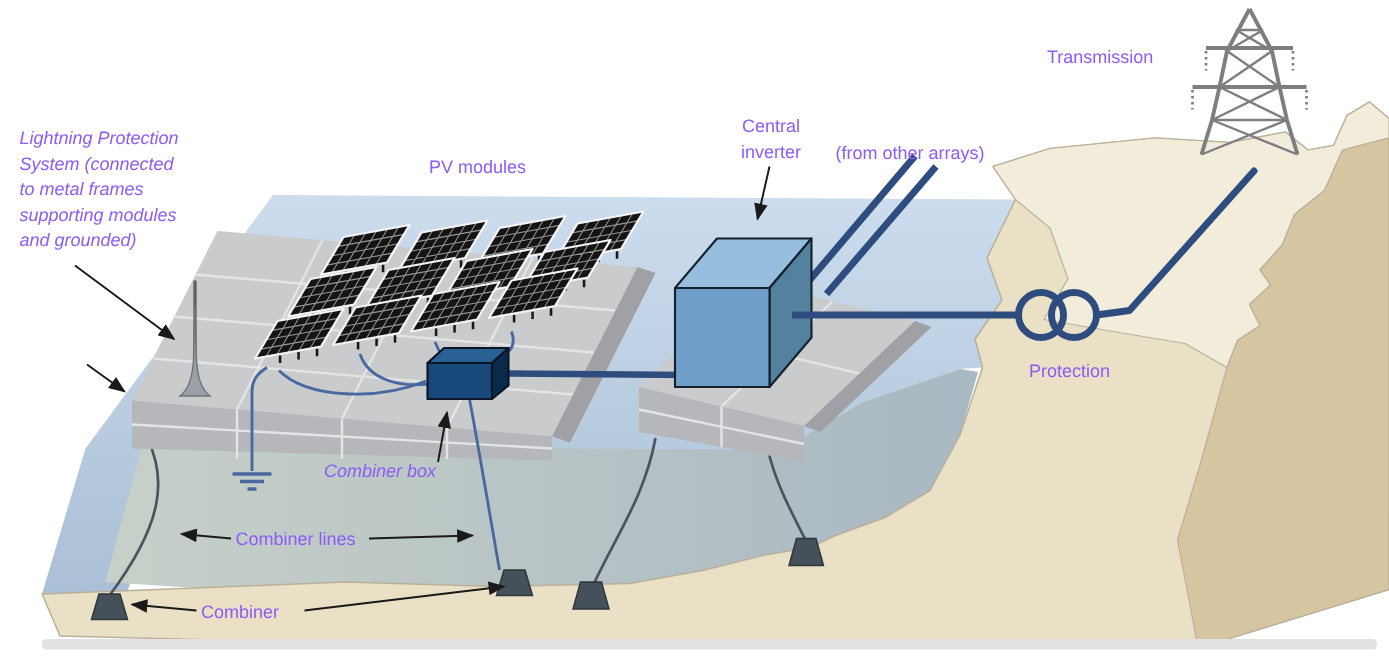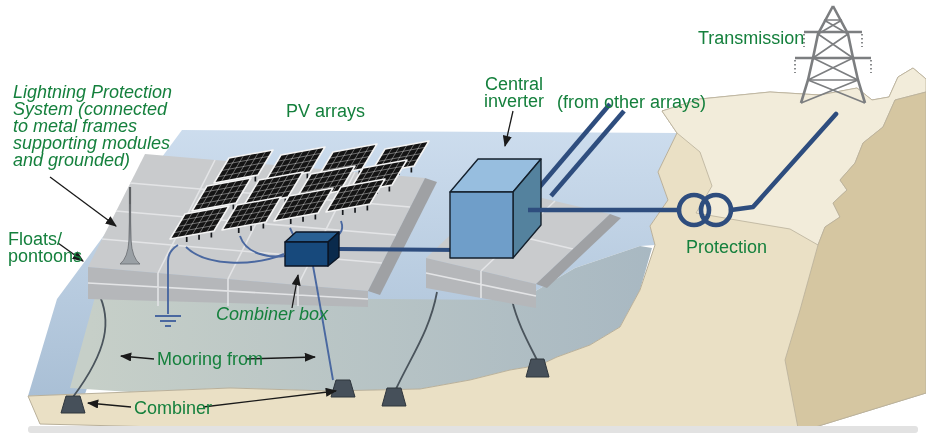--- a/index.html
+++ b/index.html
@@ -1,19 +1,19 @@
 <!DOCTYPE html>
 <html style="--cable_navy: #2e4d7e; --wire_blue: #4a68a0; --mooring: #4a545c; --anchor: #46505a; --water_top: #cdddee; --water_bottom: #a9bfd5; --underwater_left: #c6cfc8; --underwater_right: #a8b8c2; --land_top: #f2ecda; --land_front: #eae0c5; --land_side: #d5c6a1; --land_edge: #b9b09a; --float_top: #c9cbcd; --float_front: #b5b7ba; --float_side: #9fa1a4; --float_seam: #e3e4e6; --panel: #141414; --inverter_front: #6f9ec9; --inverter_top: #97bedf; --inverter_side: #54829e; --combiner_front: #17497c; --combiner_top: #2a6093; --combiner_side: #0a2a4c; --tower: #7c7e80; --bottom_strip: #e2e2e2;"><head>
 <meta charset="utf-8">
 <style>
   html,body{margin:0;padding:0;background:#fff;}
   #stage{position:relative;width:926px;height:443px;background:#fff;overflow:hidden;
          font-family:"Liberation Sans","DejaVu Sans",sans-serif;}
   #scene{position:absolute;left:0;top:0;}
-  .lbl{position:absolute;color:#15803d;font-size:18px;line-height:17px;white-space:pre-line;}
+  .lbl{position:absolute;color:#8b5cf6;font-size:12px;line-height:17px;white-space:pre-line;}
   .lbl.center{text-align:center;}
   
   .water-surface{fill:url(#wgrad);}
   .underwater{fill:url(#ugrad);}
   .land-front{fill:var(--land_front);stroke:var(--land_edge);stroke-width:1;stroke-linejoin:round;}
   .land-top{fill:var(--land_top);stroke:var(--land_edge);stroke-width:0.8;stroke-linejoin:round;}
   .land-side{fill:var(--land_side);stroke:var(--land_edge);stroke-width:0.8;stroke-linejoin:round;}
   .float-top{fill:var(--float_top);}
   .float-front{fill:var(--float_front);}
   .float-side{fill:var(--float_side);}
@@ -229,24 +229,22 @@
       <path class="arrow" marker-end="url(#ah)" d="M131,407 L88,403"></path>
       <path class="arrow" marker-end="url(#ah)" d="M203,407 L336,391"></path>
     </g>
   </svg>
 
   <div class="lbl" style="left:13px;top:84px;width:170px;font-style:italic;">Lightning Protection
 System (connected
 to metal frames
 supporting modules
 and grounded)</div>
-  <div class="lbl" style="left:8px;top:231px;width:90px;">Floats/
-pontoons</div>
-  <div class="lbl" style="left:286px;top:103px;">PV arrays</div>
+  <div class="lbl" style="left:286px;top:103px;">PV modules</div>
   <div class="lbl center" style="left:468px;top:76px;width:92px;">Central
 inverter</div>
   <div class="lbl" style="left:557px;top:94px;">(from other arrays)</div>
   <div class="lbl" style="left:698px;top:30px;">Transmission</div>
   <div class="lbl" style="left:686px;top:239px;">Protection</div>
   <div class="lbl" style="left:216px;top:306px;font-style:italic;">Combiner box</div>
-  <div class="lbl" style="left:157px;top:351px;">Mooring from</div>
+  <div class="lbl" style="left:157px;top:351px;">Combiner lines</div>
   <div class="lbl" style="left:134px;top:400px;">Combiner</div>
 </div>
 
 </body></html>

